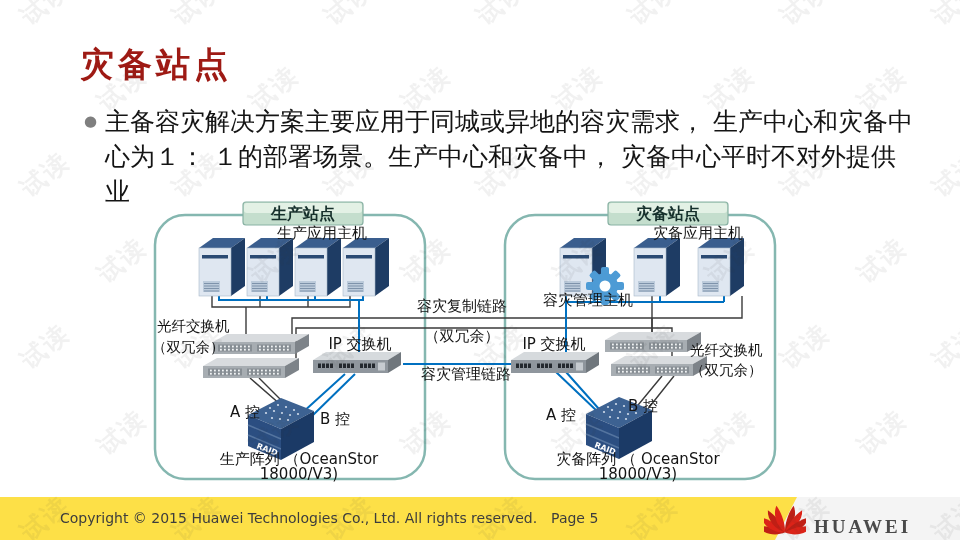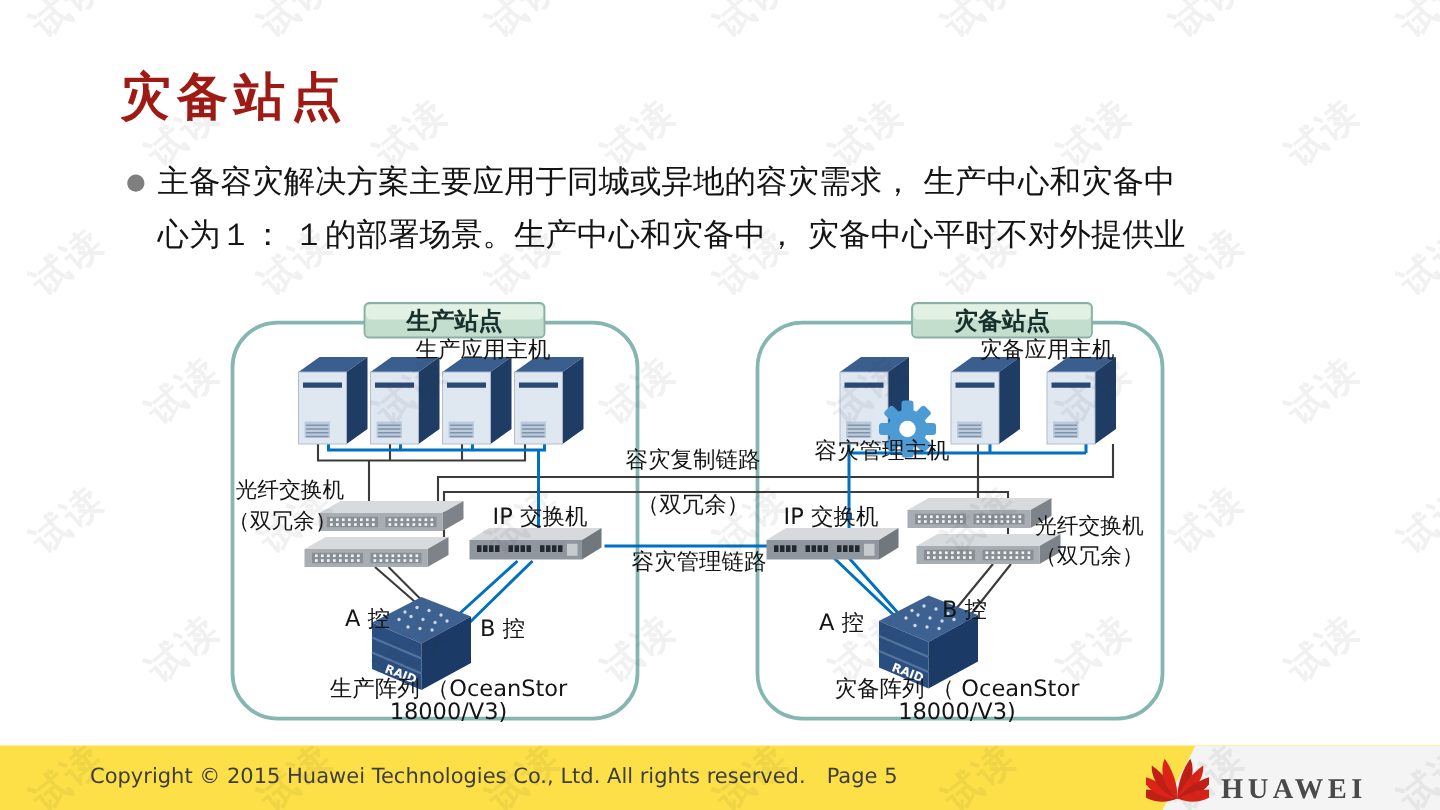--- a/index.html
+++ b/index.html
@@ -4,21 +4,21 @@
 <style>
   html,body{margin:0;padding:0;}
   body{width:960px;height:540px;overflow:hidden;background:#fff;
        font-family:"DejaVu Sans","Liberation Sans",sans-serif;}
   .slide{position:relative;width:960px;height:540px;background:#ffffff;overflow:hidden;}
 
   .title{position:absolute;left:80px;top:42px;font-size:34px;font-weight:bold;
          color:#9e1a14;font-family:"DejaVu Serif","Liberation Serif",serif;letter-spacing:4px;}
 
   .bullet-dot{position:absolute;left:84px;top:112px;color:#7f7f7f;font-size:15px;}
-  .bullet-text{position:absolute;left:105px;top:104px;width:815px;font-size:21px;
+  .bullet-text{position:absolute;left:105px;top:104px;width:815px;font-size:25px;
                line-height:35px;color:#141414;}
 
   .diagram{position:absolute;left:0;top:0;width:960px;height:540px;}
 
   .footer{position:absolute;left:0;top:497px;width:960px;height:60px;background:#fde047;}
   .footer-accent{position:absolute;right:0;top:0;width:185px;height:43px;background:#f4f4f4;
                  clip-path:polygon(22px 0,185px 0,185px 43px,0 43px);}
   .footer-copy{position:absolute;left:60px;top:0;height:43px;line-height:43px;
                font-size:14px;color:#3d3d3d;}
   .footer-page{margin-left:14px;}

